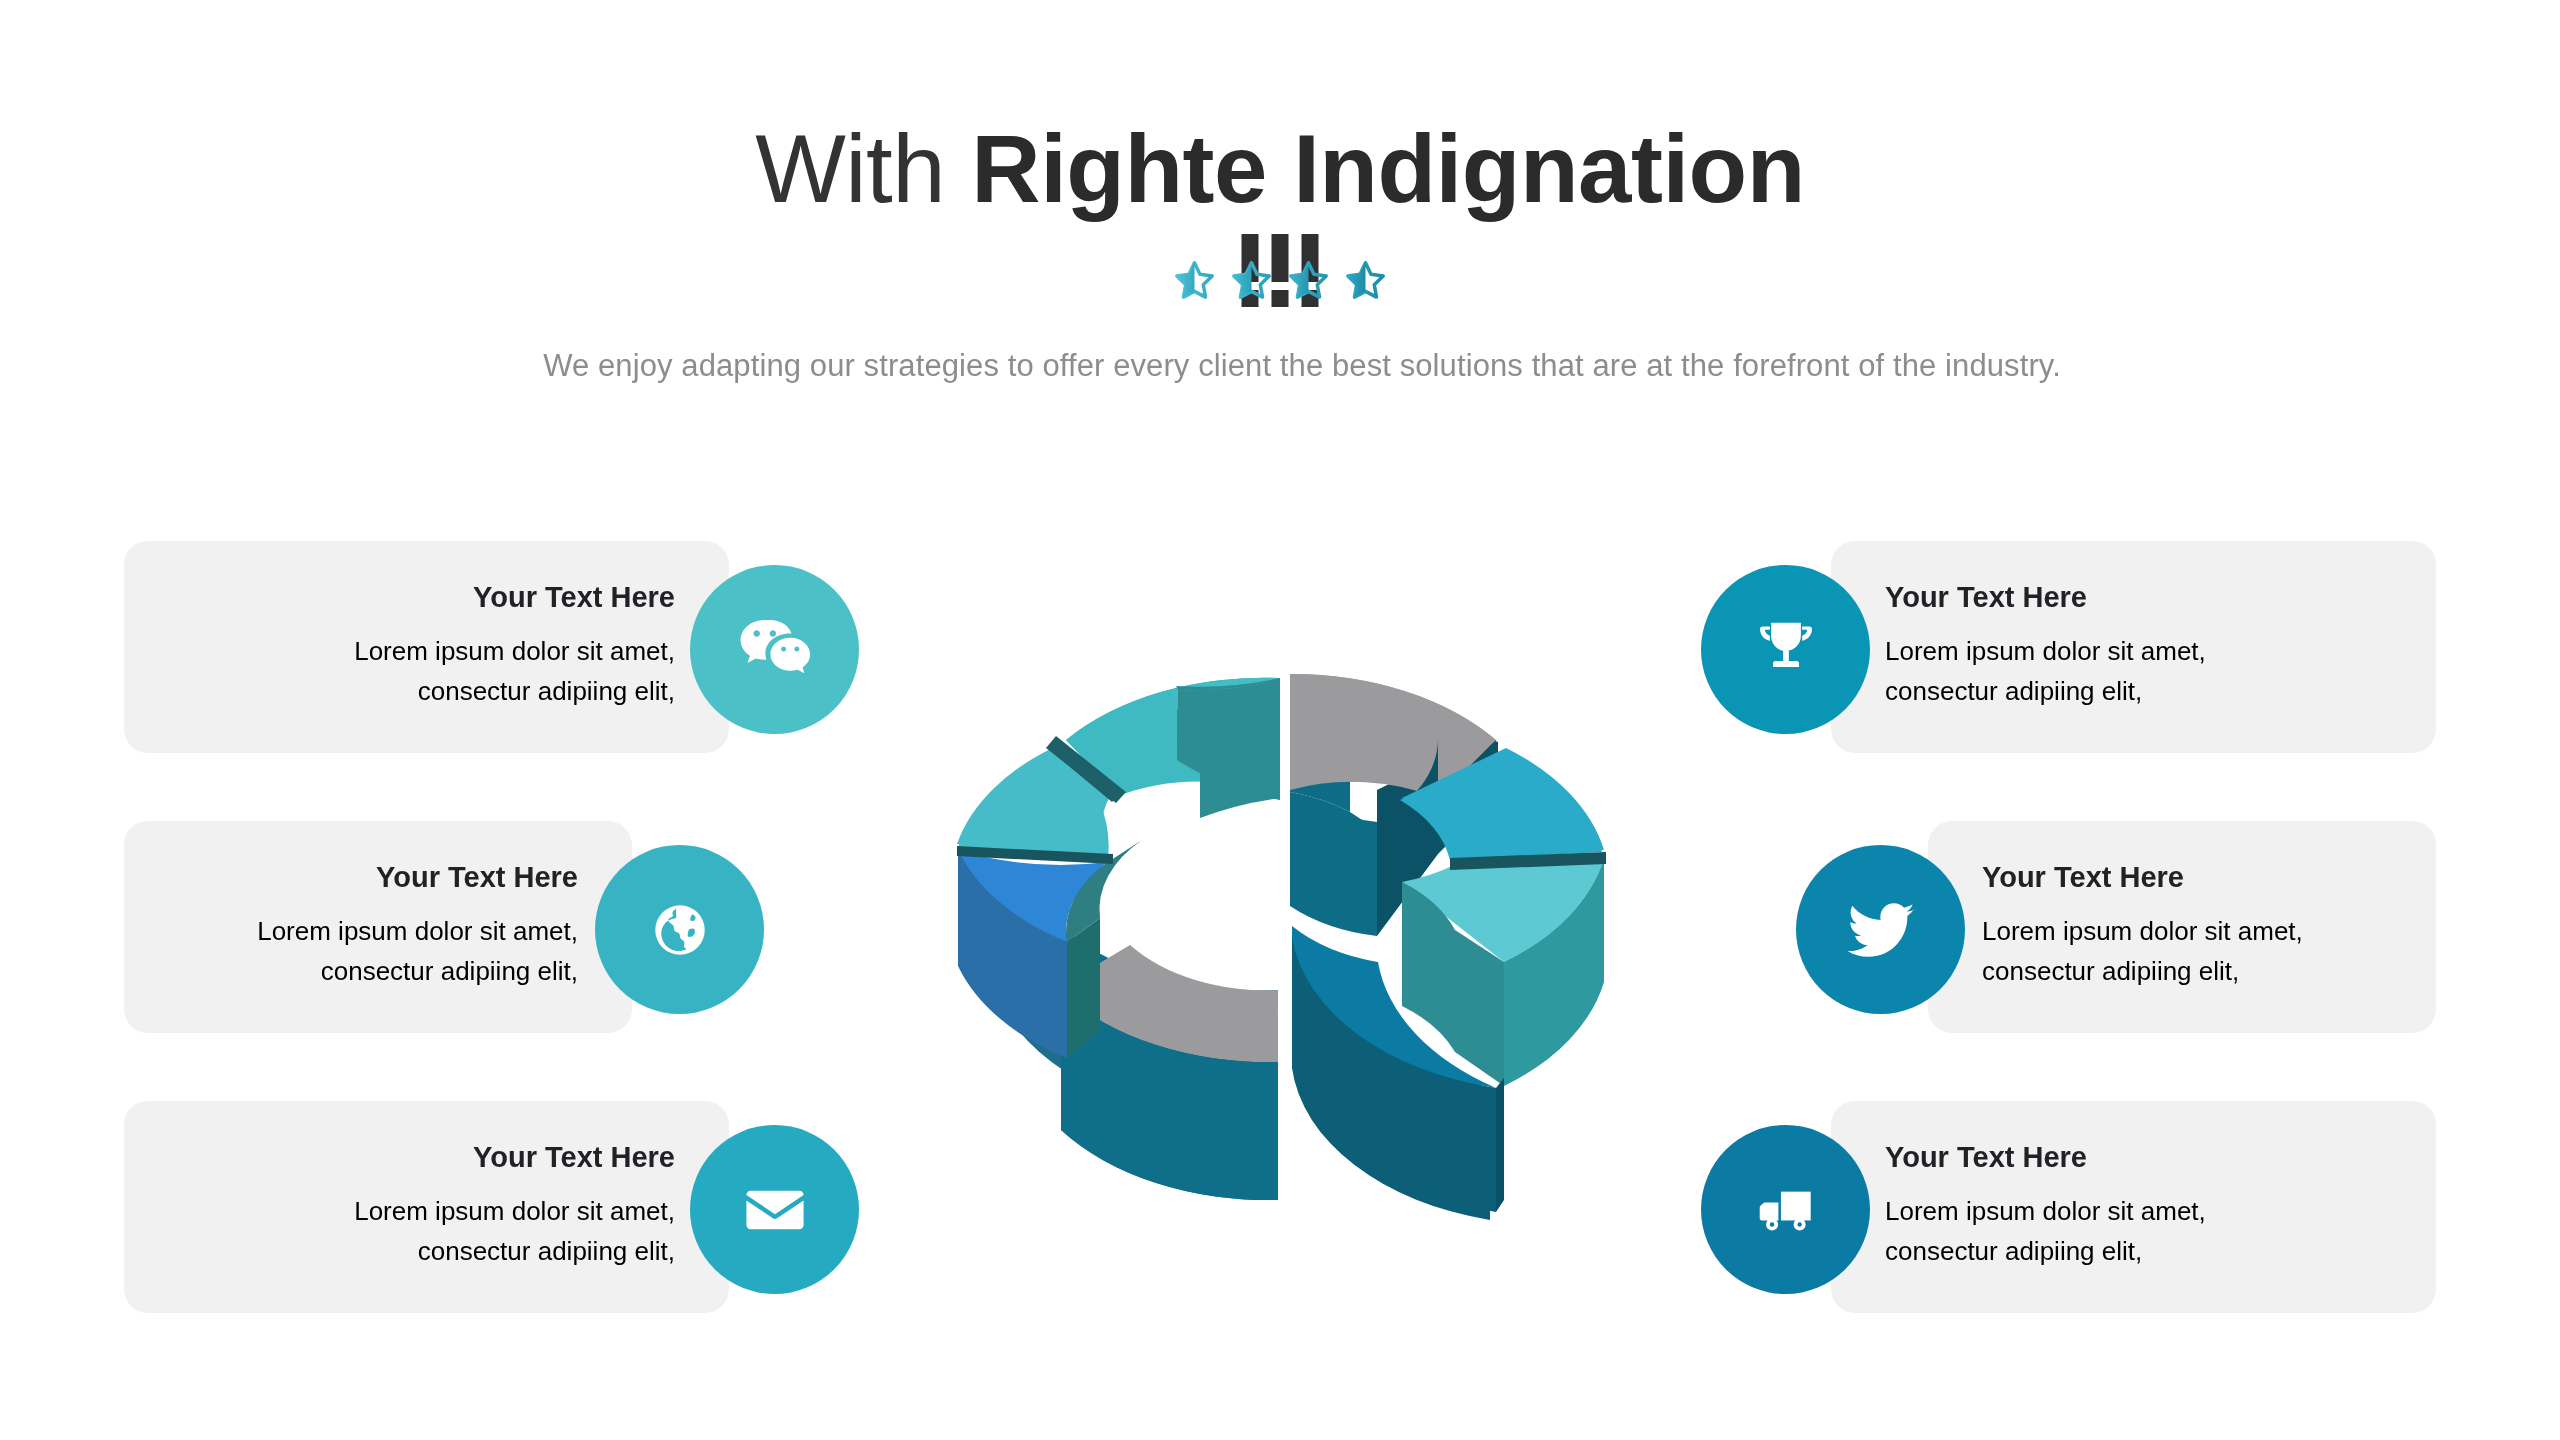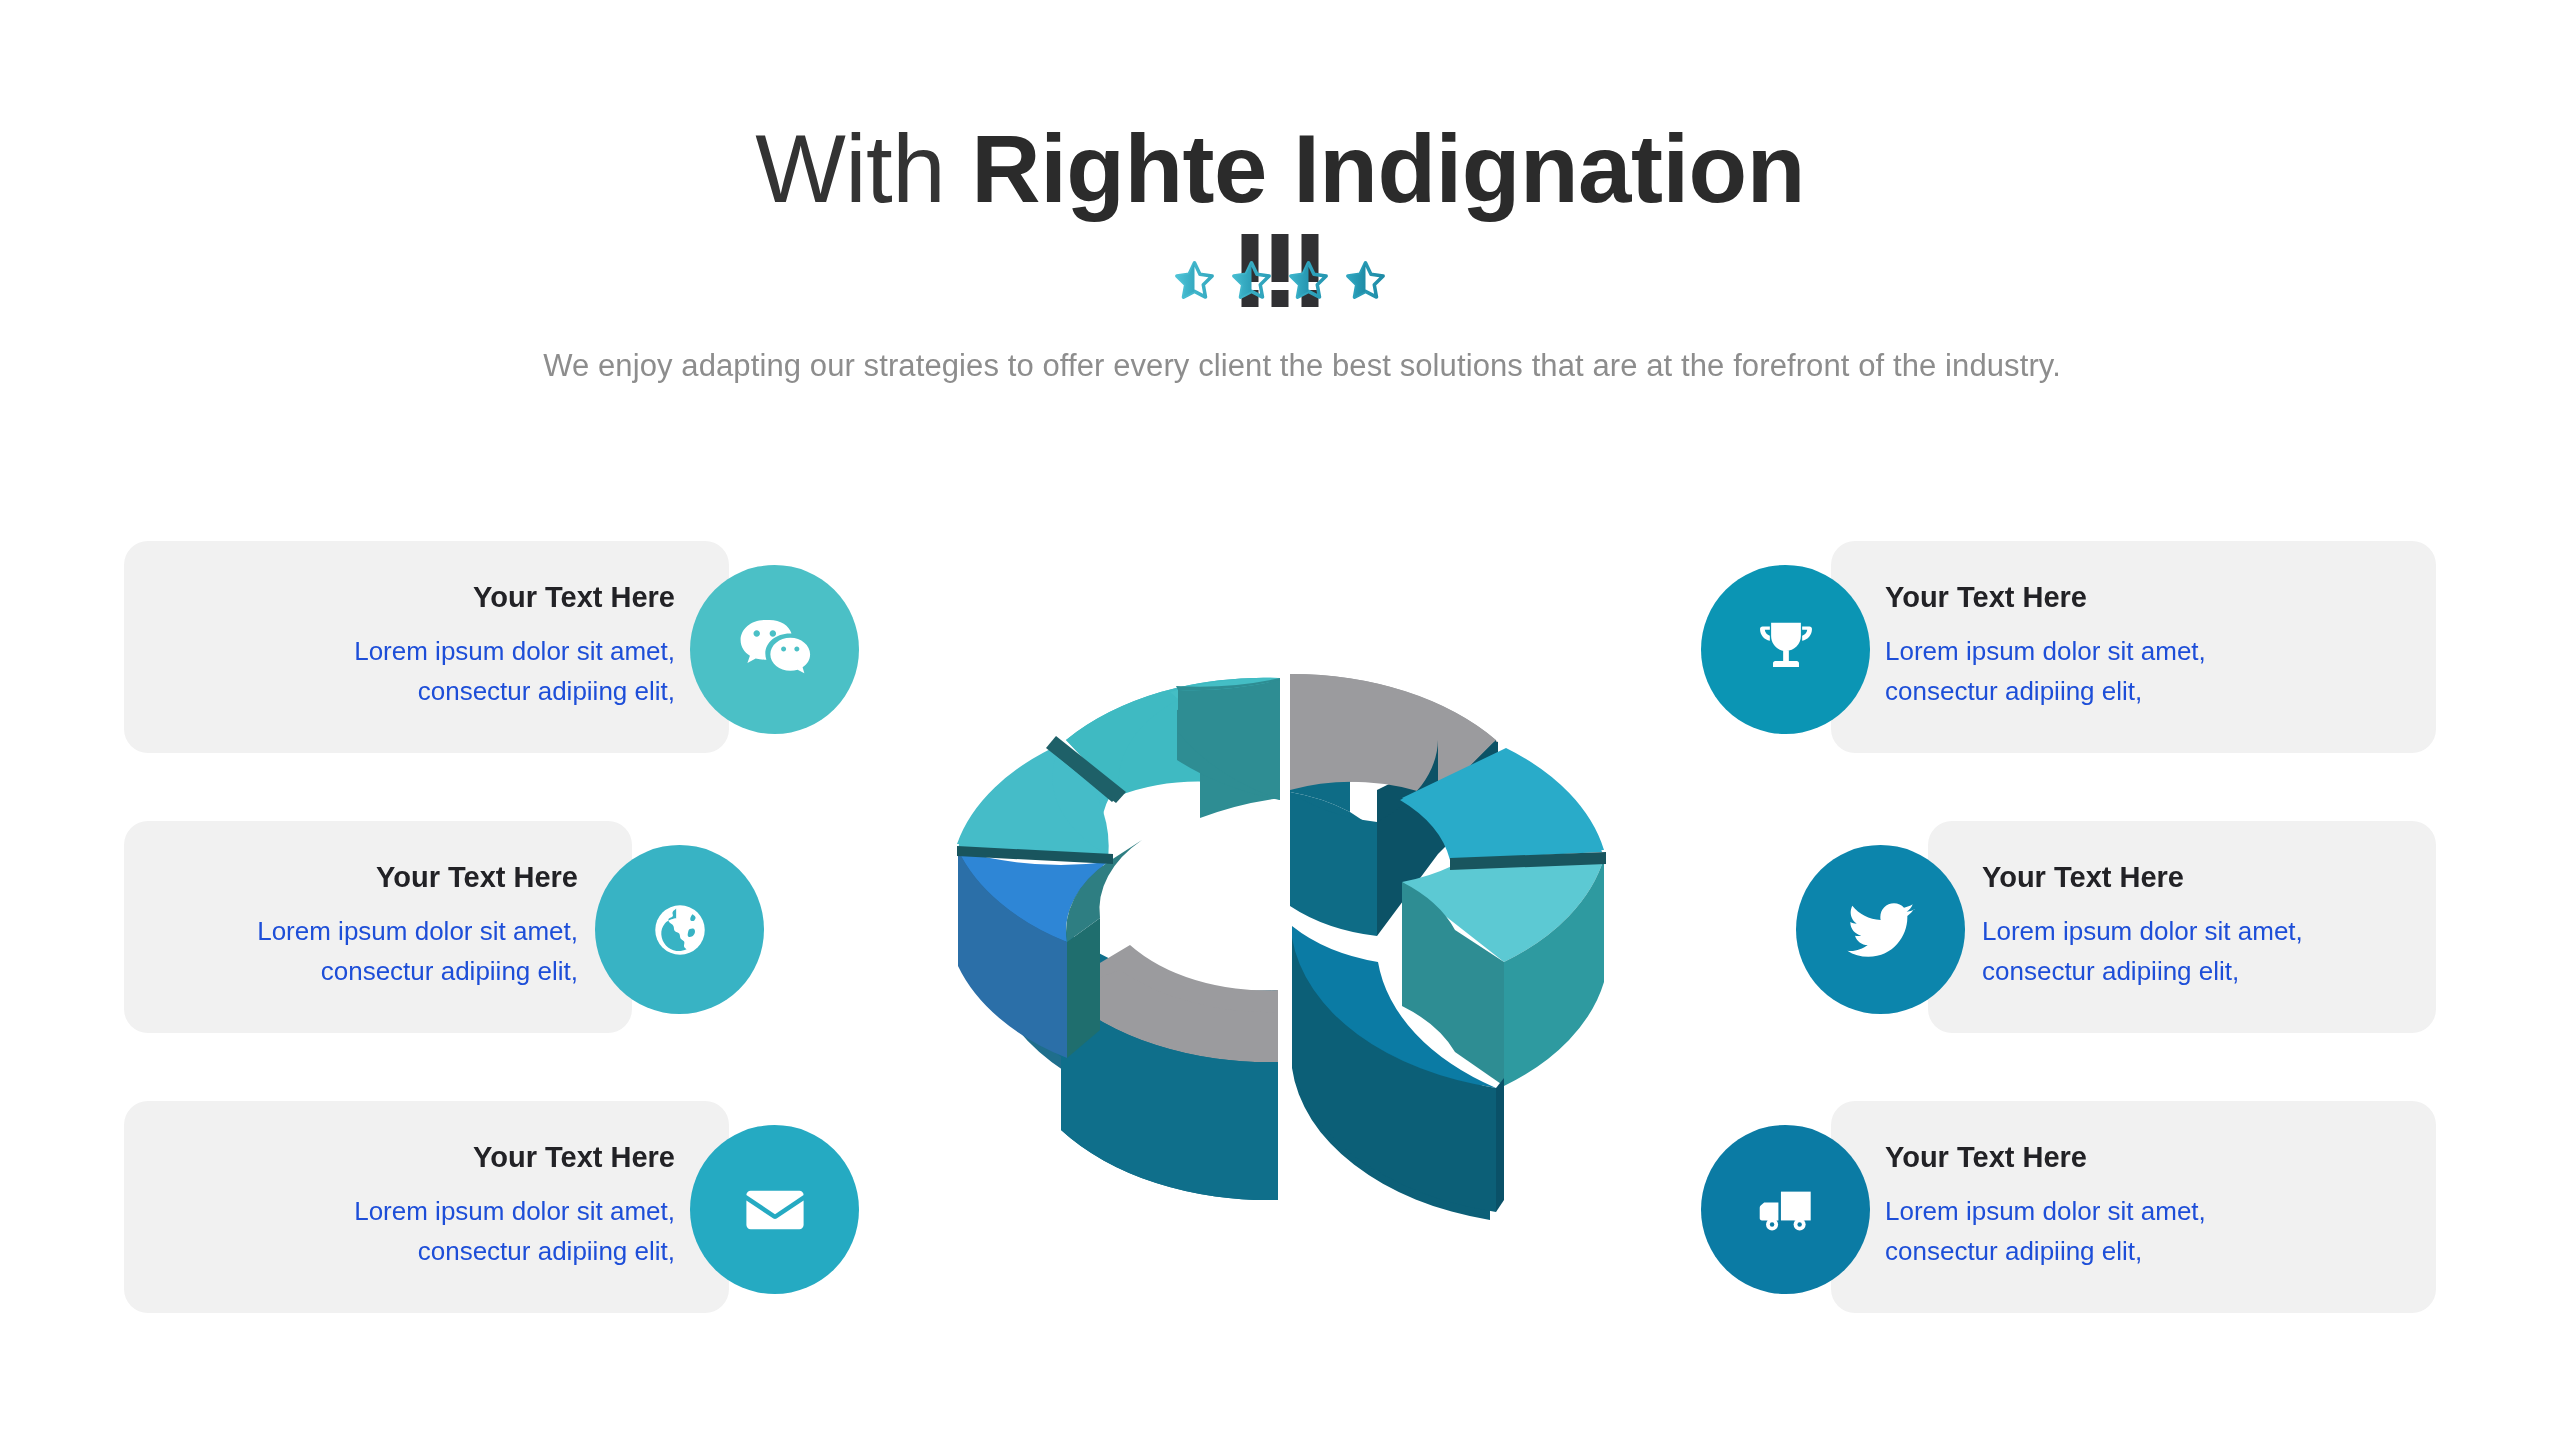--- a/index.html
+++ b/index.html
@@ -21,21 +21,21 @@
   .divider .bar-dot  { width:17px; height:17px; background:#303033; margin-top:8px; }
   .divider .stars { position:absolute; left:50%; top:26px; transform:translateX(-50%); display:flex; gap:15px; }
   .divider .stars svg { display:block; width:42px; height:42px; }
 
   .subtitle { margin-top:40px; font-size:31px; font-weight:300; color:#8d8d8d; letter-spacing:0.1px; white-space:nowrap;padding-left:44px; }
 
   
   .card { position:absolute; background:#f1f1f1; border-radius:24px; }
   .card-inner { position:absolute; top:50%; transform:translateY(-50%); }
   .card-title { font-size:29px; font-weight:700; color:#222226; line-height:1.0; margin-bottom:20px; }
-  .card-body { font-size:26px; font-weight:300; color:#1d4ed8; line-height:1.52; white-space:nowrap; }
+  .card-body { font-size:26px; font-weight:300; color:#000000; line-height:1.52; white-space:nowrap; }
 
   .icon-circle { position:absolute; border-radius:50%; display:flex; align-items:center; justify-content:center; }
   .icon-circle svg { display:block; }
 
   .left .card-inner { right:54px; text-align:right; }
   .right .card-inner { left:54px; text-align:left; }
 
   
   .donut { position:absolute; left:930px; top:600px; width:700px; height:660px; }
   .donut svg { display:block; width:700px; height:660px; }

